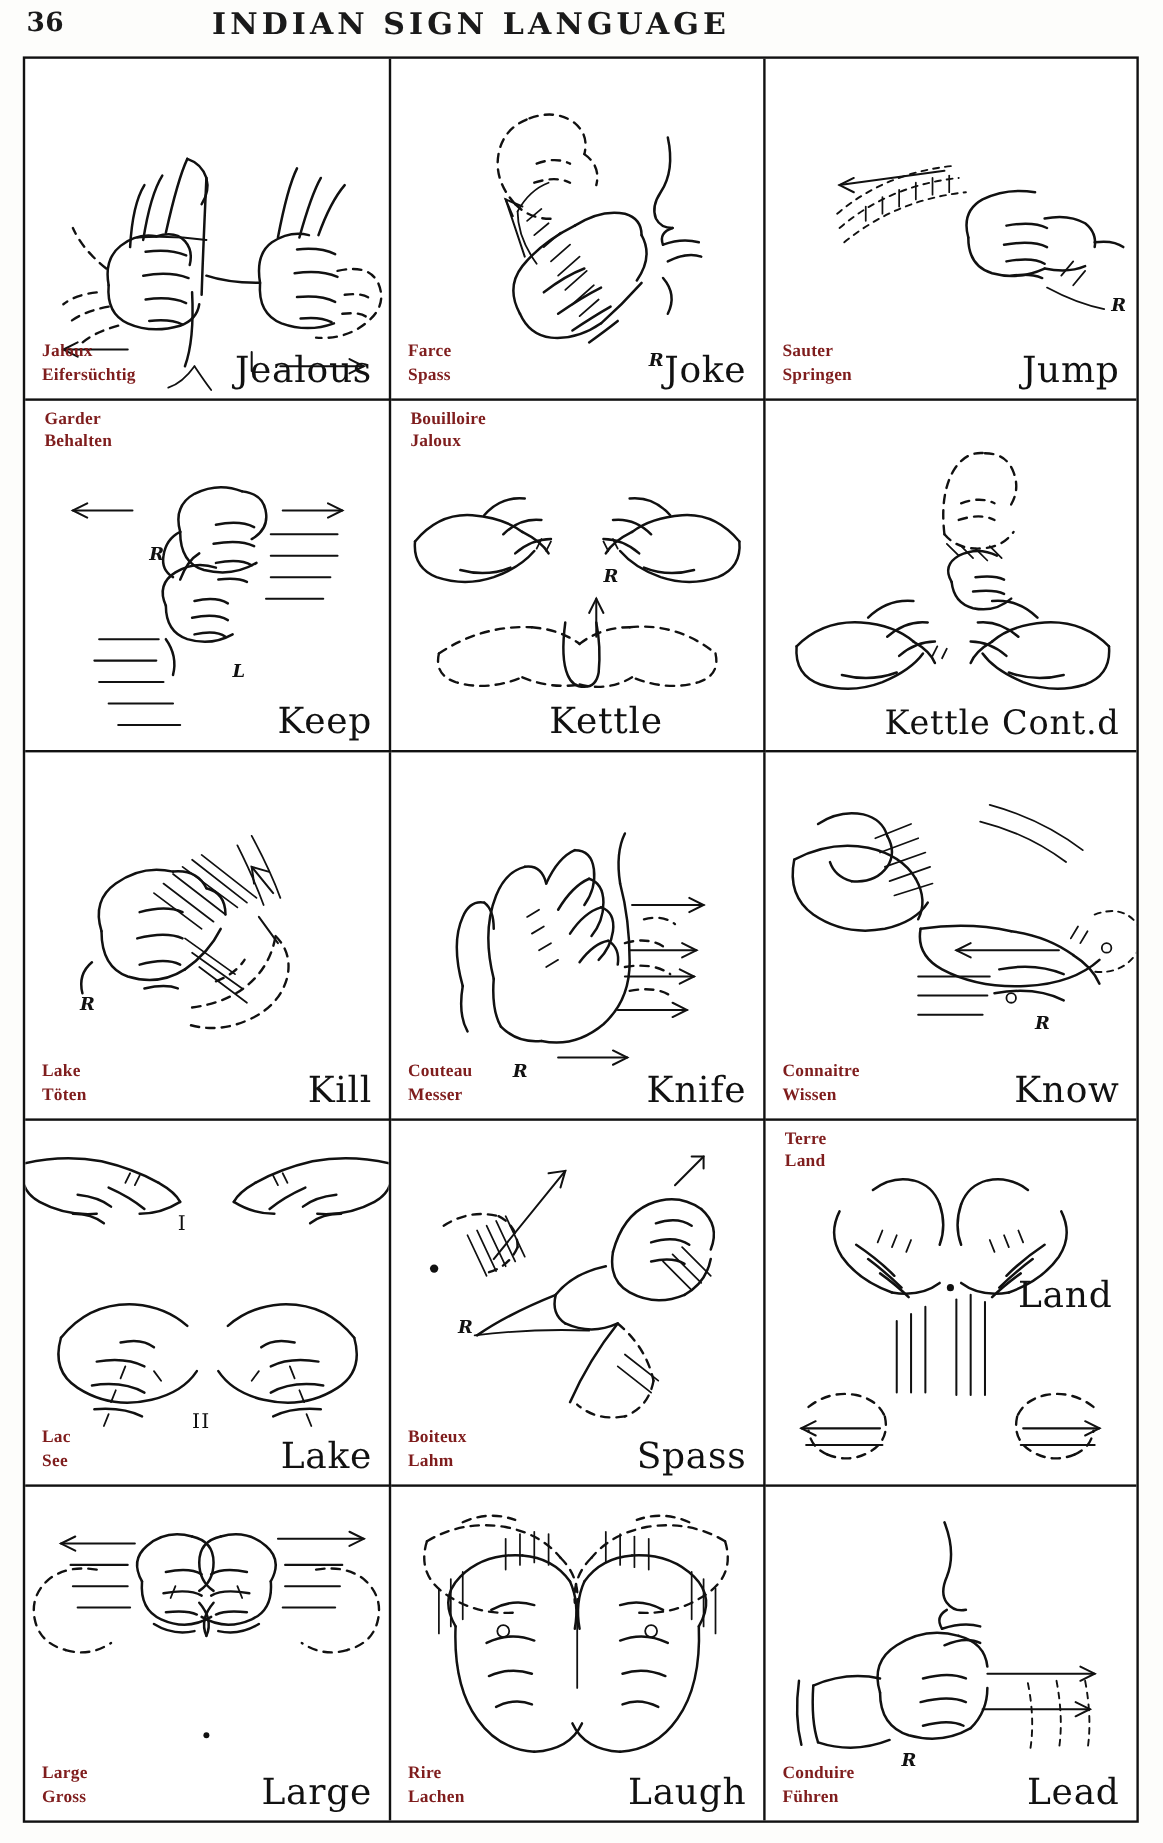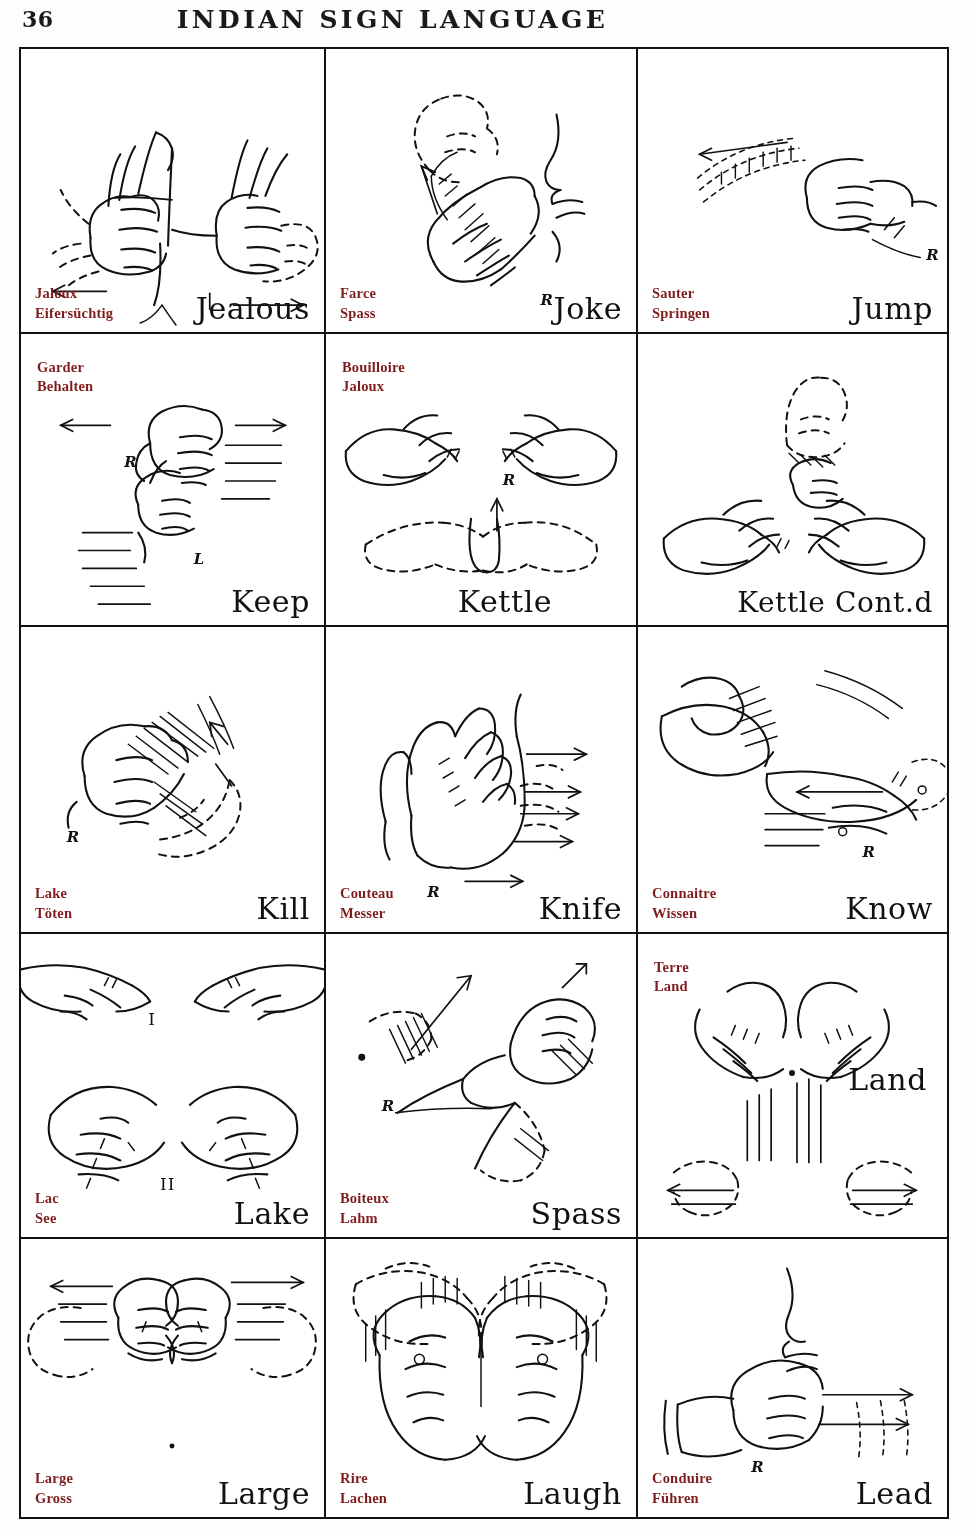--- a/index.html
+++ b/index.html
@@ -50,21 +50,21 @@
   
   .fg{
     position:absolute;
     font-family:Liberation Serif, serif;
     font-size:14.5px;line-height:1.33;
     letter-spacing:.2px;
     color:#7f1d1d;white-space:pre;
     font-weight:600;
   }
   .fg.bottomleft{left:14px;bottom:9px;}
-  .fg.topleft{left:16px;top:24px;}
+  .fg.topleft{left:16px;top:6px;}
   .en{
     position:absolute;
     font-family:"DejaVu Serif","Liberation Serif",serif;
     font-size:30px;
     letter-spacing:.6px;
     color:#111;
     font-style:normal;
     white-space:nowrap;
   }
   .en.br{right:14px;bottom:6px;margin-left:24px;}

